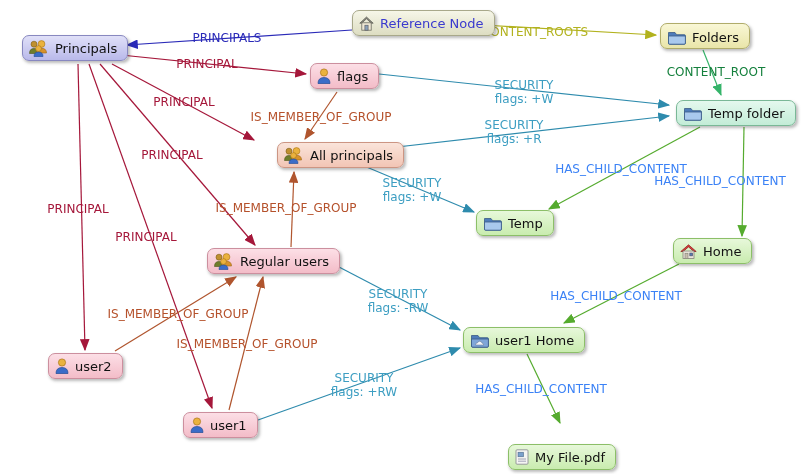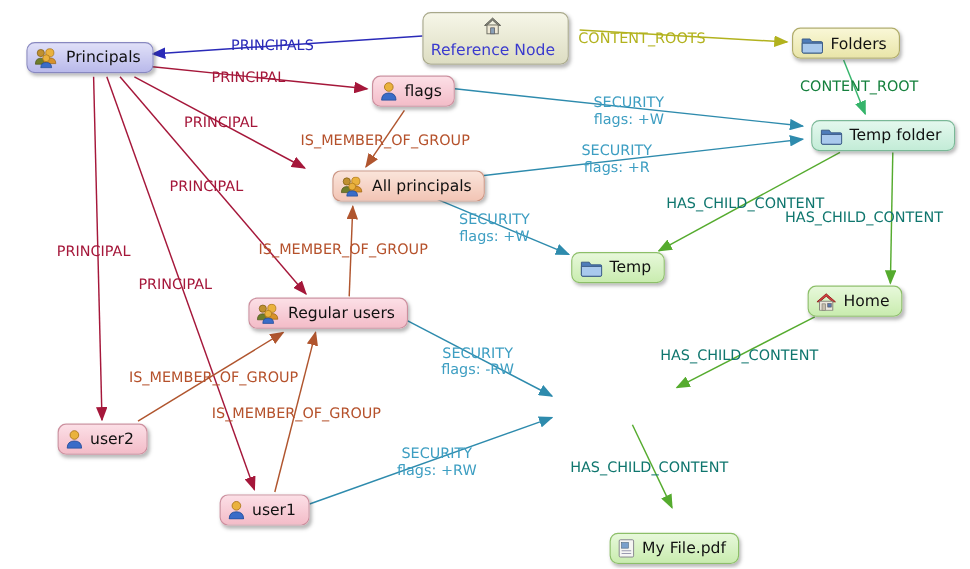--- a/index.html
+++ b/index.html
@@ -12,40 +12,40 @@
 
   .node {
     position:absolute; display:inline-flex; align-items:center; gap:6px;
     padding:3px 10px 3px 6px; min-height:26px; box-sizing:border-box;
     border-radius:7px; font-size:13px; color:#111;
     box-shadow:1.5px 2px 3px rgba(60,60,60,0.35);
     white-space:nowrap; cursor:default;
   }
   .node .nicon { display:inline-flex; align-items:center; }
   .n-purple { background:linear-gradient(180deg,#e0e0f8,#b9b9ea); border:1px solid #8888c0; }
-  .n-beige  { background:linear-gradient(180deg,#f6f6e8,#ddddc2); border:1px solid #a8a88a;flex-direction:column; }
+  .n-beige  { background:linear-gradient(180deg,#f6f6e8,#ddddc2); border:1px solid #a8a88a; }
   .n-yellow { background:linear-gradient(180deg,#f9f7d6,#e9e5a9); border:1px solid #b0ac6a;align-items:flex-end; }
   .n-pink   { background:linear-gradient(180deg,#fcdfe6,#f3bcc8); border:1px solid #cc8f9e; }
   .n-peach  { background:linear-gradient(180deg,#fae4da,#f2c5b5); border:1px solid #cc9583;margin-left:40px; }
   .n-mint   { background:linear-gradient(180deg,#e4f8ee,#c3ecd7); border:1px solid #7ab897; }
   .n-green  { background:linear-gradient(180deg,#e7f8da,#c9ecaf); border:1px solid #8cbf68; }
   .t-blue { color:#3a3ace; }
 
   .elabel {
     position:absolute; transform:translate(-50%,-50%);
     font-size:12px; line-height:14px; text-align:center;
     white-space:pre-line; pointer-events:none;
   }
   .lbl-navy    { color:#2a2ab8; }
   .lbl-crimson { color:#a5173a; }
   .lbl-sienna  { color:#b5512b; }
   .lbl-olive   { color:#b2b21e; }
   .lbl-teal    { color:#3d9ec2; }
   .lbl-mint    { color:#15803d; }
-  .lbl-green   { color:#0f766e; }
+  .lbl-green   { color:#3b82f6; }
 </style>
 </head>
 <body>
 
 <div id="canvas">
 
   <svg id="edge-layer" xmlns="http://www.w3.org/2000/svg">
     <defs>
       <marker id="m-navy" markerWidth="10" markerHeight="8" refX="9" refY="4" orient="auto">
           <path d="M0,0 L10,4 L0,8 Z" fill="#2a2ab8"></path>
@@ -223,20 +223,30 @@
           <path d="M0.5 13.5 Q0.5 8.5 5 8.5 Q9.5 8.5 9.5 13.5 Z" fill="#6f7d2c" stroke="#4c5519" stroke-width="0.6"></path>
           <circle cx="12.5" cy="4" r="3.4" fill="#eab23e" stroke="#a87414" stroke-width="0.6"></circle>
           <path d="M7.5 13 Q7.5 8.3 12.5 8.3 Q17.5 8.3 17.5 13 Z" fill="#d8922a" stroke="#9c6410" stroke-width="0.6"></path>
           <circle cx="9.5" cy="8.5" r="2.9" fill="#eab23e" stroke="#a87414" stroke-width="0.6"></circle>
           <path d="M5 16.5 Q5 12 9.5 12 Q14 12 14 16.5 Z" fill="#3a6cc8" stroke="#1f4a96" stroke-width="0.6"></path>
         </svg>
       </span>
     <span class="nlabel">Regular users</span>
   </div>
 
+  <div class="node n-green" style="left:463px;top:327px">
+    <span class="nicon">
+        <svg width="19" height="15" viewBox="0 0 19 15">
+          <path d="M1.5 2.5 h6.5 l1.6 2.2 h7.8 a1 1 0 0 1 1 1 V13 a1.2 1.2 0 0 1 -1.2 1.2 H2.7 A1.2 1.2 0 0 1 1.5 13 Z" fill="#4e7cba" stroke="#3a5a85" stroke-width="0.8"></path>
+          <path d="M1.5 6 h16.9 V13 a1.2 1.2 0 0 1 -1.2 1.2 H2.7 A1.2 1.2 0 0 1 1.5 13 Z" fill="#7fa6d8" stroke="#3a5a85" stroke-width="0.8"></path>
+          <path d="M5.5 12 q0-2.2 2.1-2.2 q0.5-1.6 2.1-1.6 q2 0 2.3 1.9 q1.7 0 1.7 1.9 z" fill="#f2f5fa" stroke="#5a6f8c" stroke-width="0.5"></path>
+        </svg>
+      </span>
+    <span class="nlabel">user1 Home</span>
+  </div>
 
   <div class="node n-pink" style="left:48px;top:353px">
     <span class="nicon">
         <svg width="14" height="16" viewBox="0 0 14 16">
           <circle cx="7" cy="4.5" r="3.6" fill="#eab23e" stroke="#a87414" stroke-width="0.7"></circle>
           <path d="M1 15.5 Q1 9.5 7 9.5 Q13 9.5 13 15.5 Z" fill="#3a6cc8" stroke="#1f4a96" stroke-width="0.7"></path>
         </svg>
       </span>
     <span class="nlabel">user2</span>
   </div>

